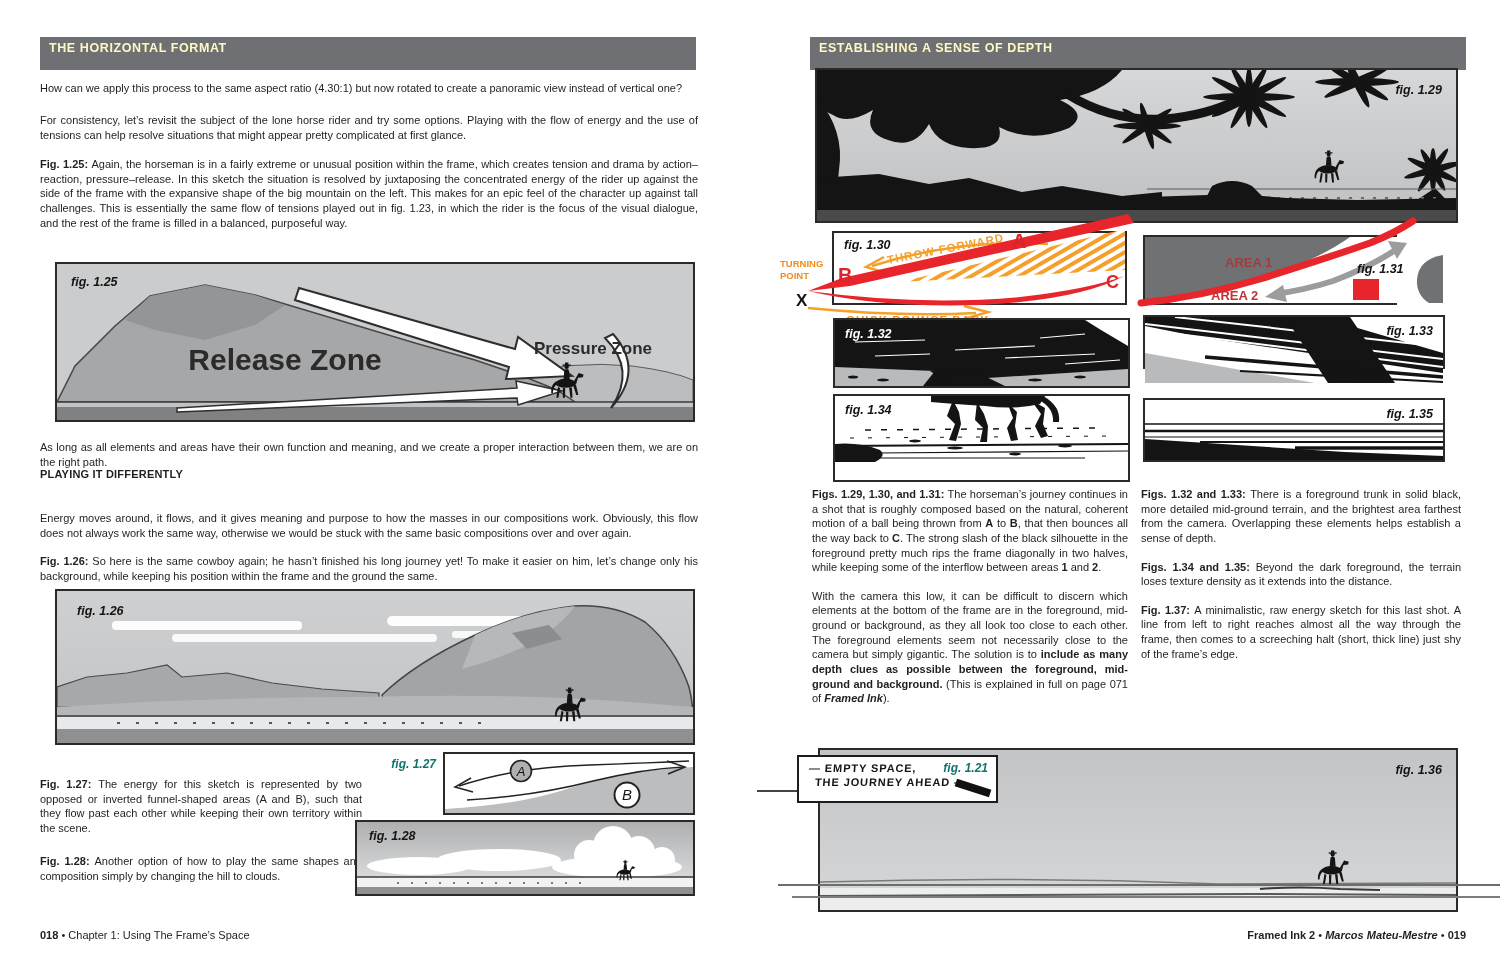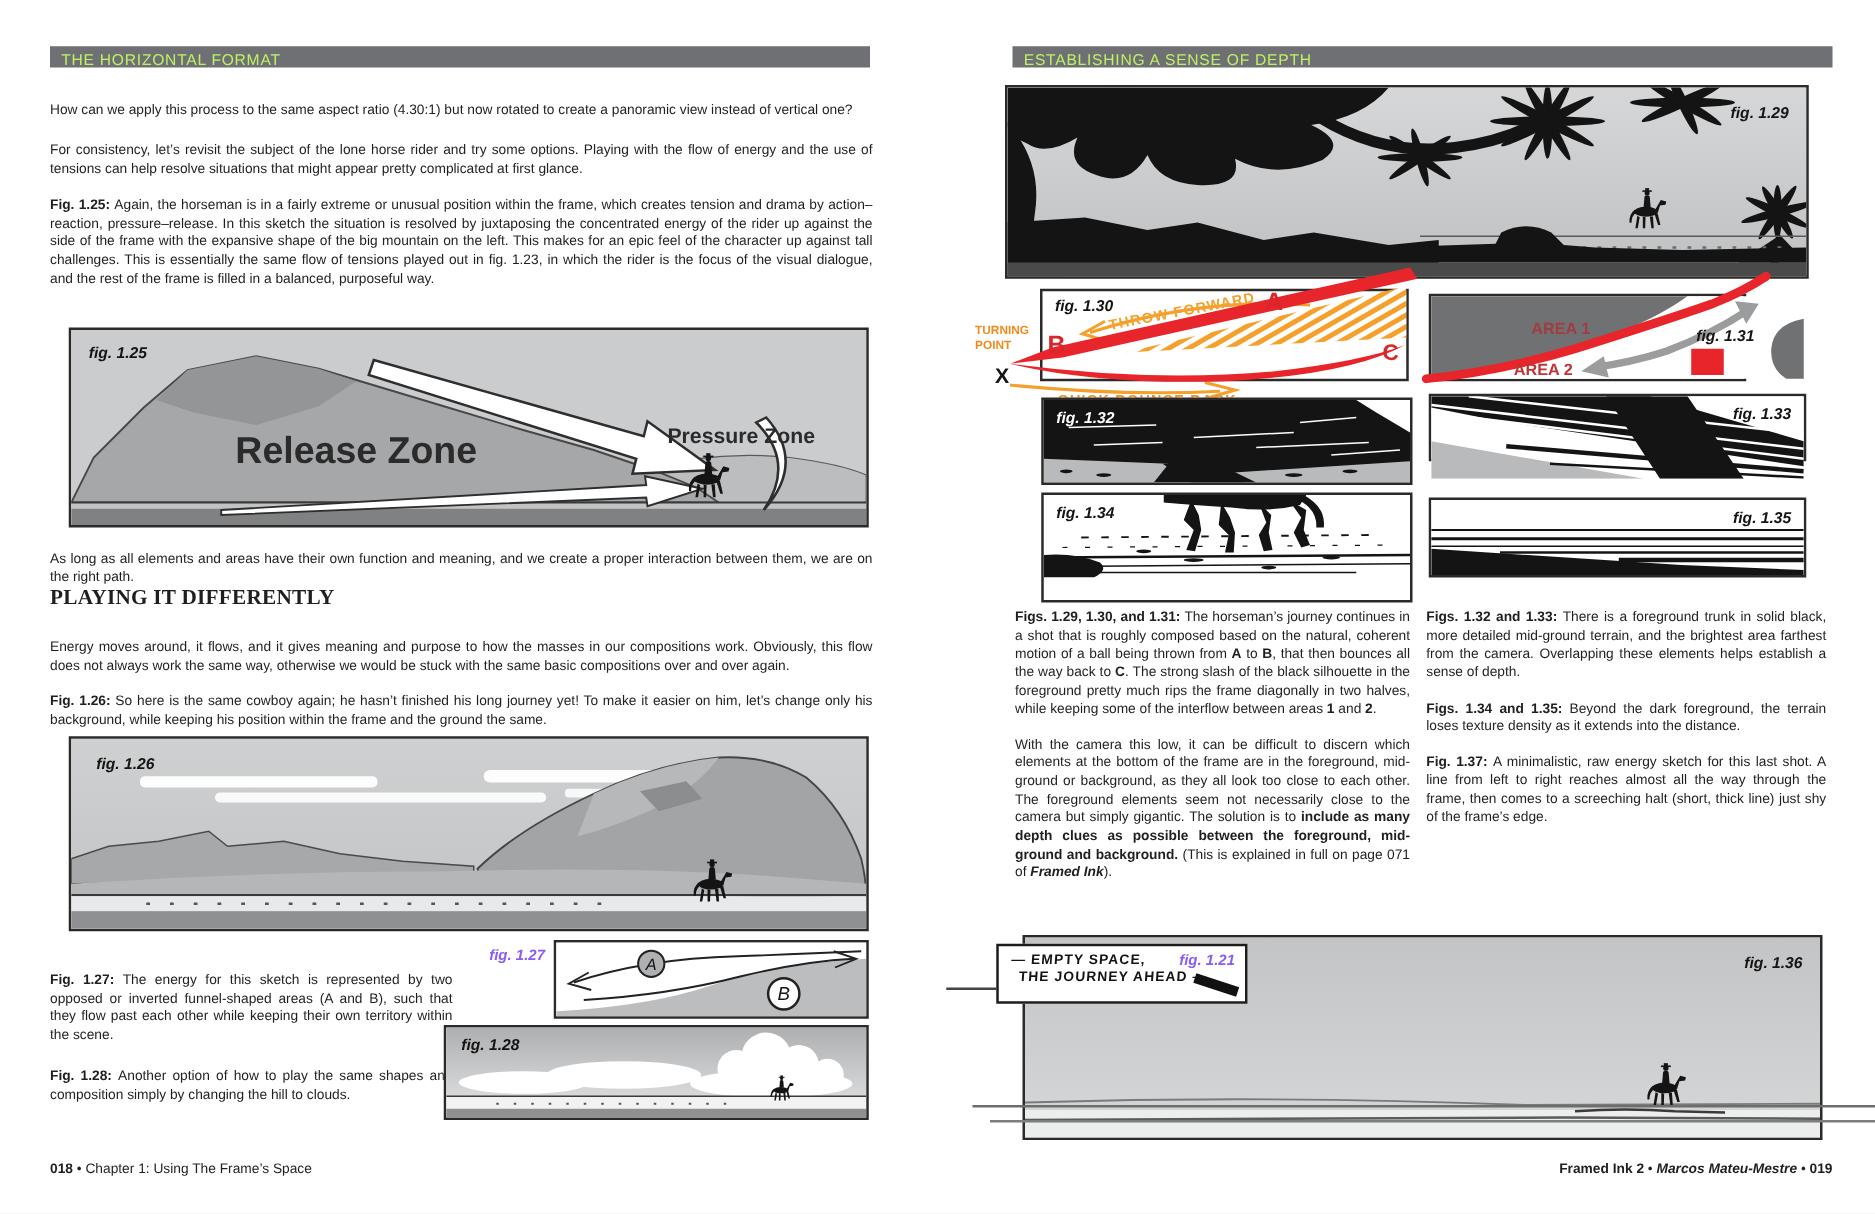--- a/index.html
+++ b/index.html
@@ -1,26 +1,26 @@
 <!DOCTYPE html>
 <html><head>
 <meta charset="utf-8">
 <style>
   html,body{margin:0;padding:0;background:#e9e9e9;}
   #spread{position:relative;width:1500px;height:971px;background:#ffffff;overflow:hidden;
           font-family:"Liberation Sans","DejaVu Sans",sans-serif;color:#1f1f1f;}
   .abs{position:absolute;}
-  .bar{height:17px;line-height:22px;background:#6e7073;color:#bef264;font-size:12.5px;font-weight:normal;
+  .bar{height:33px;line-height:22px;background:#6e7073;color:#fef9c3;font-size:12.5px;font-weight:bold;
        letter-spacing:.6px;padding-left:9px;box-sizing:border-box;}
   .para{font-size:11px;line-height:1.33;text-align:justify;}
-  .subhead{font-size:17px;font-weight:bold;letter-spacing:.2px;font-family:Liberation Serif, serif;}
+  .subhead{font-size:11px;font-weight:bold;letter-spacing:.2px;}
   .b{font-weight:bold;}
   .i{font-style:italic;}
   .fig-frame{box-sizing:border-box;border:2px solid #2b2a28;background:#fff;}
-  .fig-label{font-style:italic;font-weight:bold;font-size:12px;color:#8b5cf6;}
+  .fig-label{font-style:italic;font-weight:bold;font-size:12px;color:#0f766e;}
   svg{display:block;}
   svg text{font-family:"Liberation Sans","DejaVu Sans",sans-serif;}
   .footer{font-size:11px;}
   .hand{font-size:11px;letter-spacing:.9px;transform:skewX(-4deg);color:#151413;font-weight:bold;}
   .hline{background:#6d6d6d;}
 </style>
 </head>
 <body>
 
 <div id="spread">
@@ -134,21 +134,21 @@
 
     <footer class="abs footer" style="left:40px;top:929px;"><span class="b">018</span><span>  • Chapter 1: Using The Frame’s Space</span></footer>
   </section>
 
   <section class="abs" style="left:750px;top:0;width:750px;height:971px;">
 
     <header class="abs bar" style="left:60px;top:37px;width:656px;">
       <span>ESTABLISHING A SENSE OF DEPTH</span>
     </header>
 
-    <figure class="abs fig-frame" style="left:54px;top:68px;width:643px;height:155px;margin:0;">
+    <figure class="abs fig-frame" style="left:65px;top:68px;width:643px;height:155px;margin:0;">
       <svg width="639" height="151" viewBox="0 0 639 151">
         <defs>
           <linearGradient id="sky29" x1="0" y1="0" x2="0" y2="1">
             <stop offset="0" stop-color="#d6d7d8"></stop>
               <stop offset="1" stop-color="#bfc0c2"></stop>
           </linearGradient>
         </defs>
         <rect width="639" height="151" fill="url(#sky29)"></rect>
         <g fill="#141414">
           <path d="M0,0 H305 Q285,24 243,30 Q273,44 252,58 Q214,74 182,57 Q188,80 152,78 Q121,76 112,54 Q97,80 71,70 Q46,62 56,40 Q31,55 16,45 Q0,38 0,30 Z"></path>

